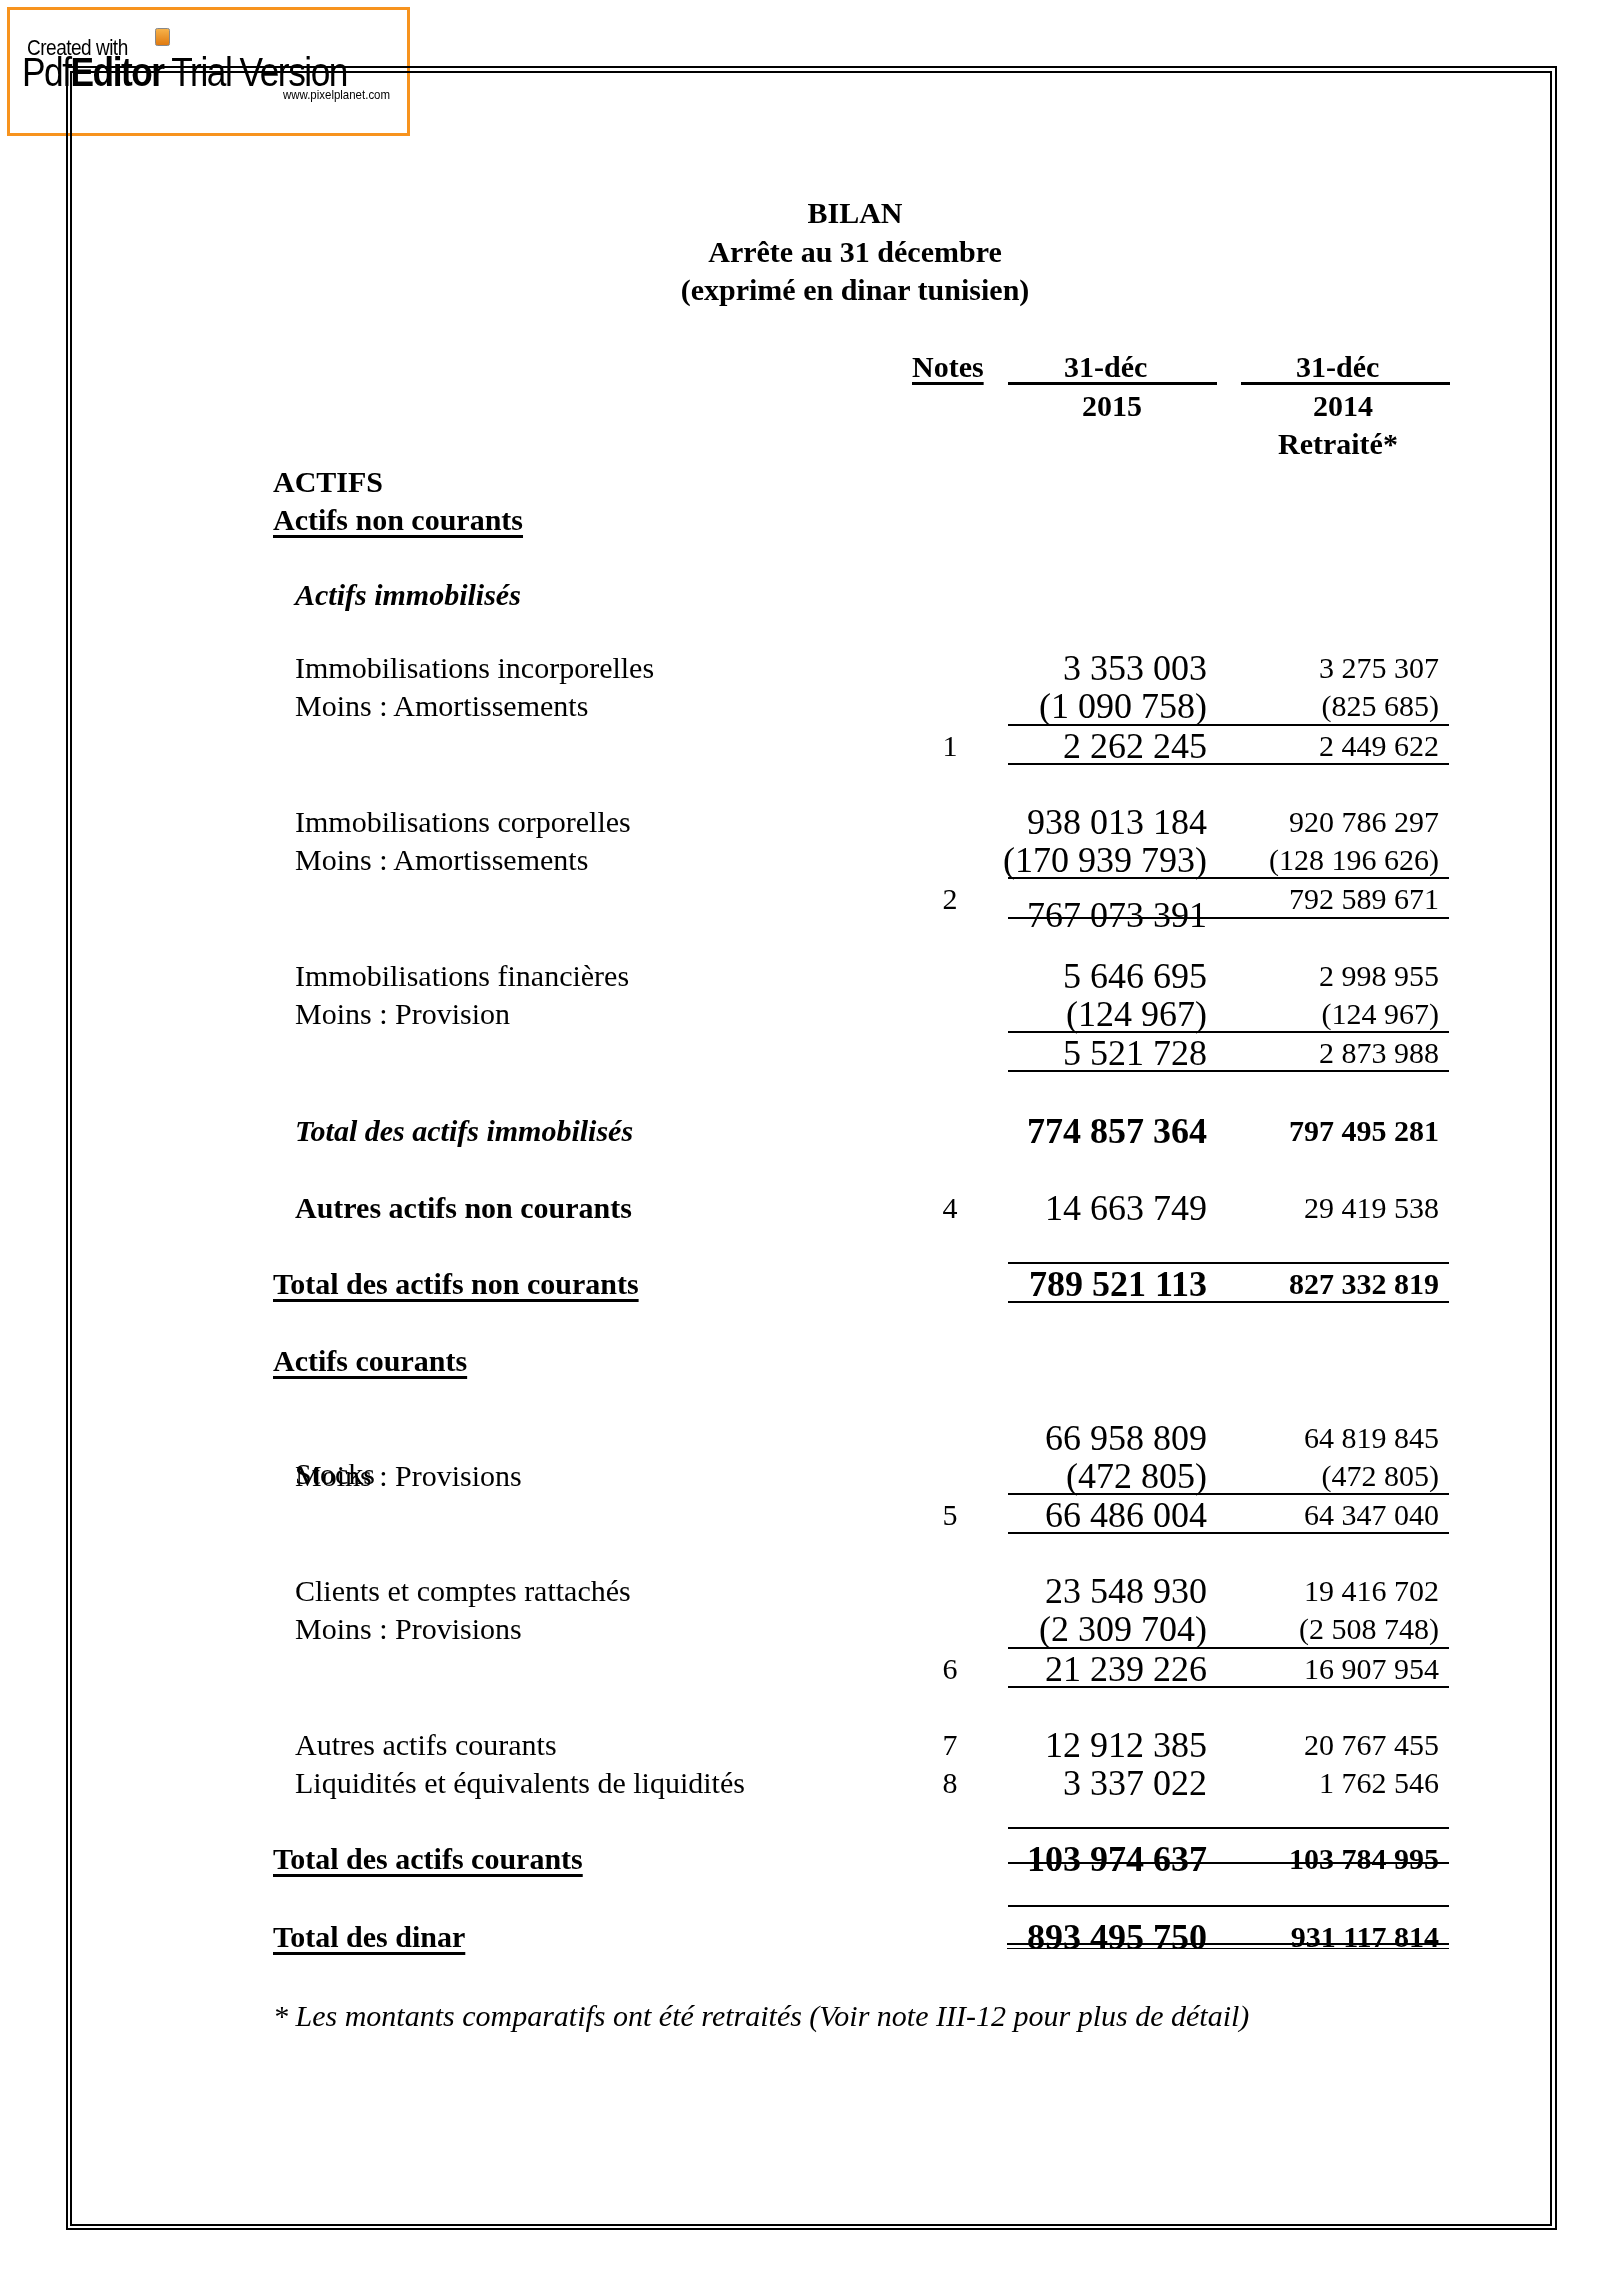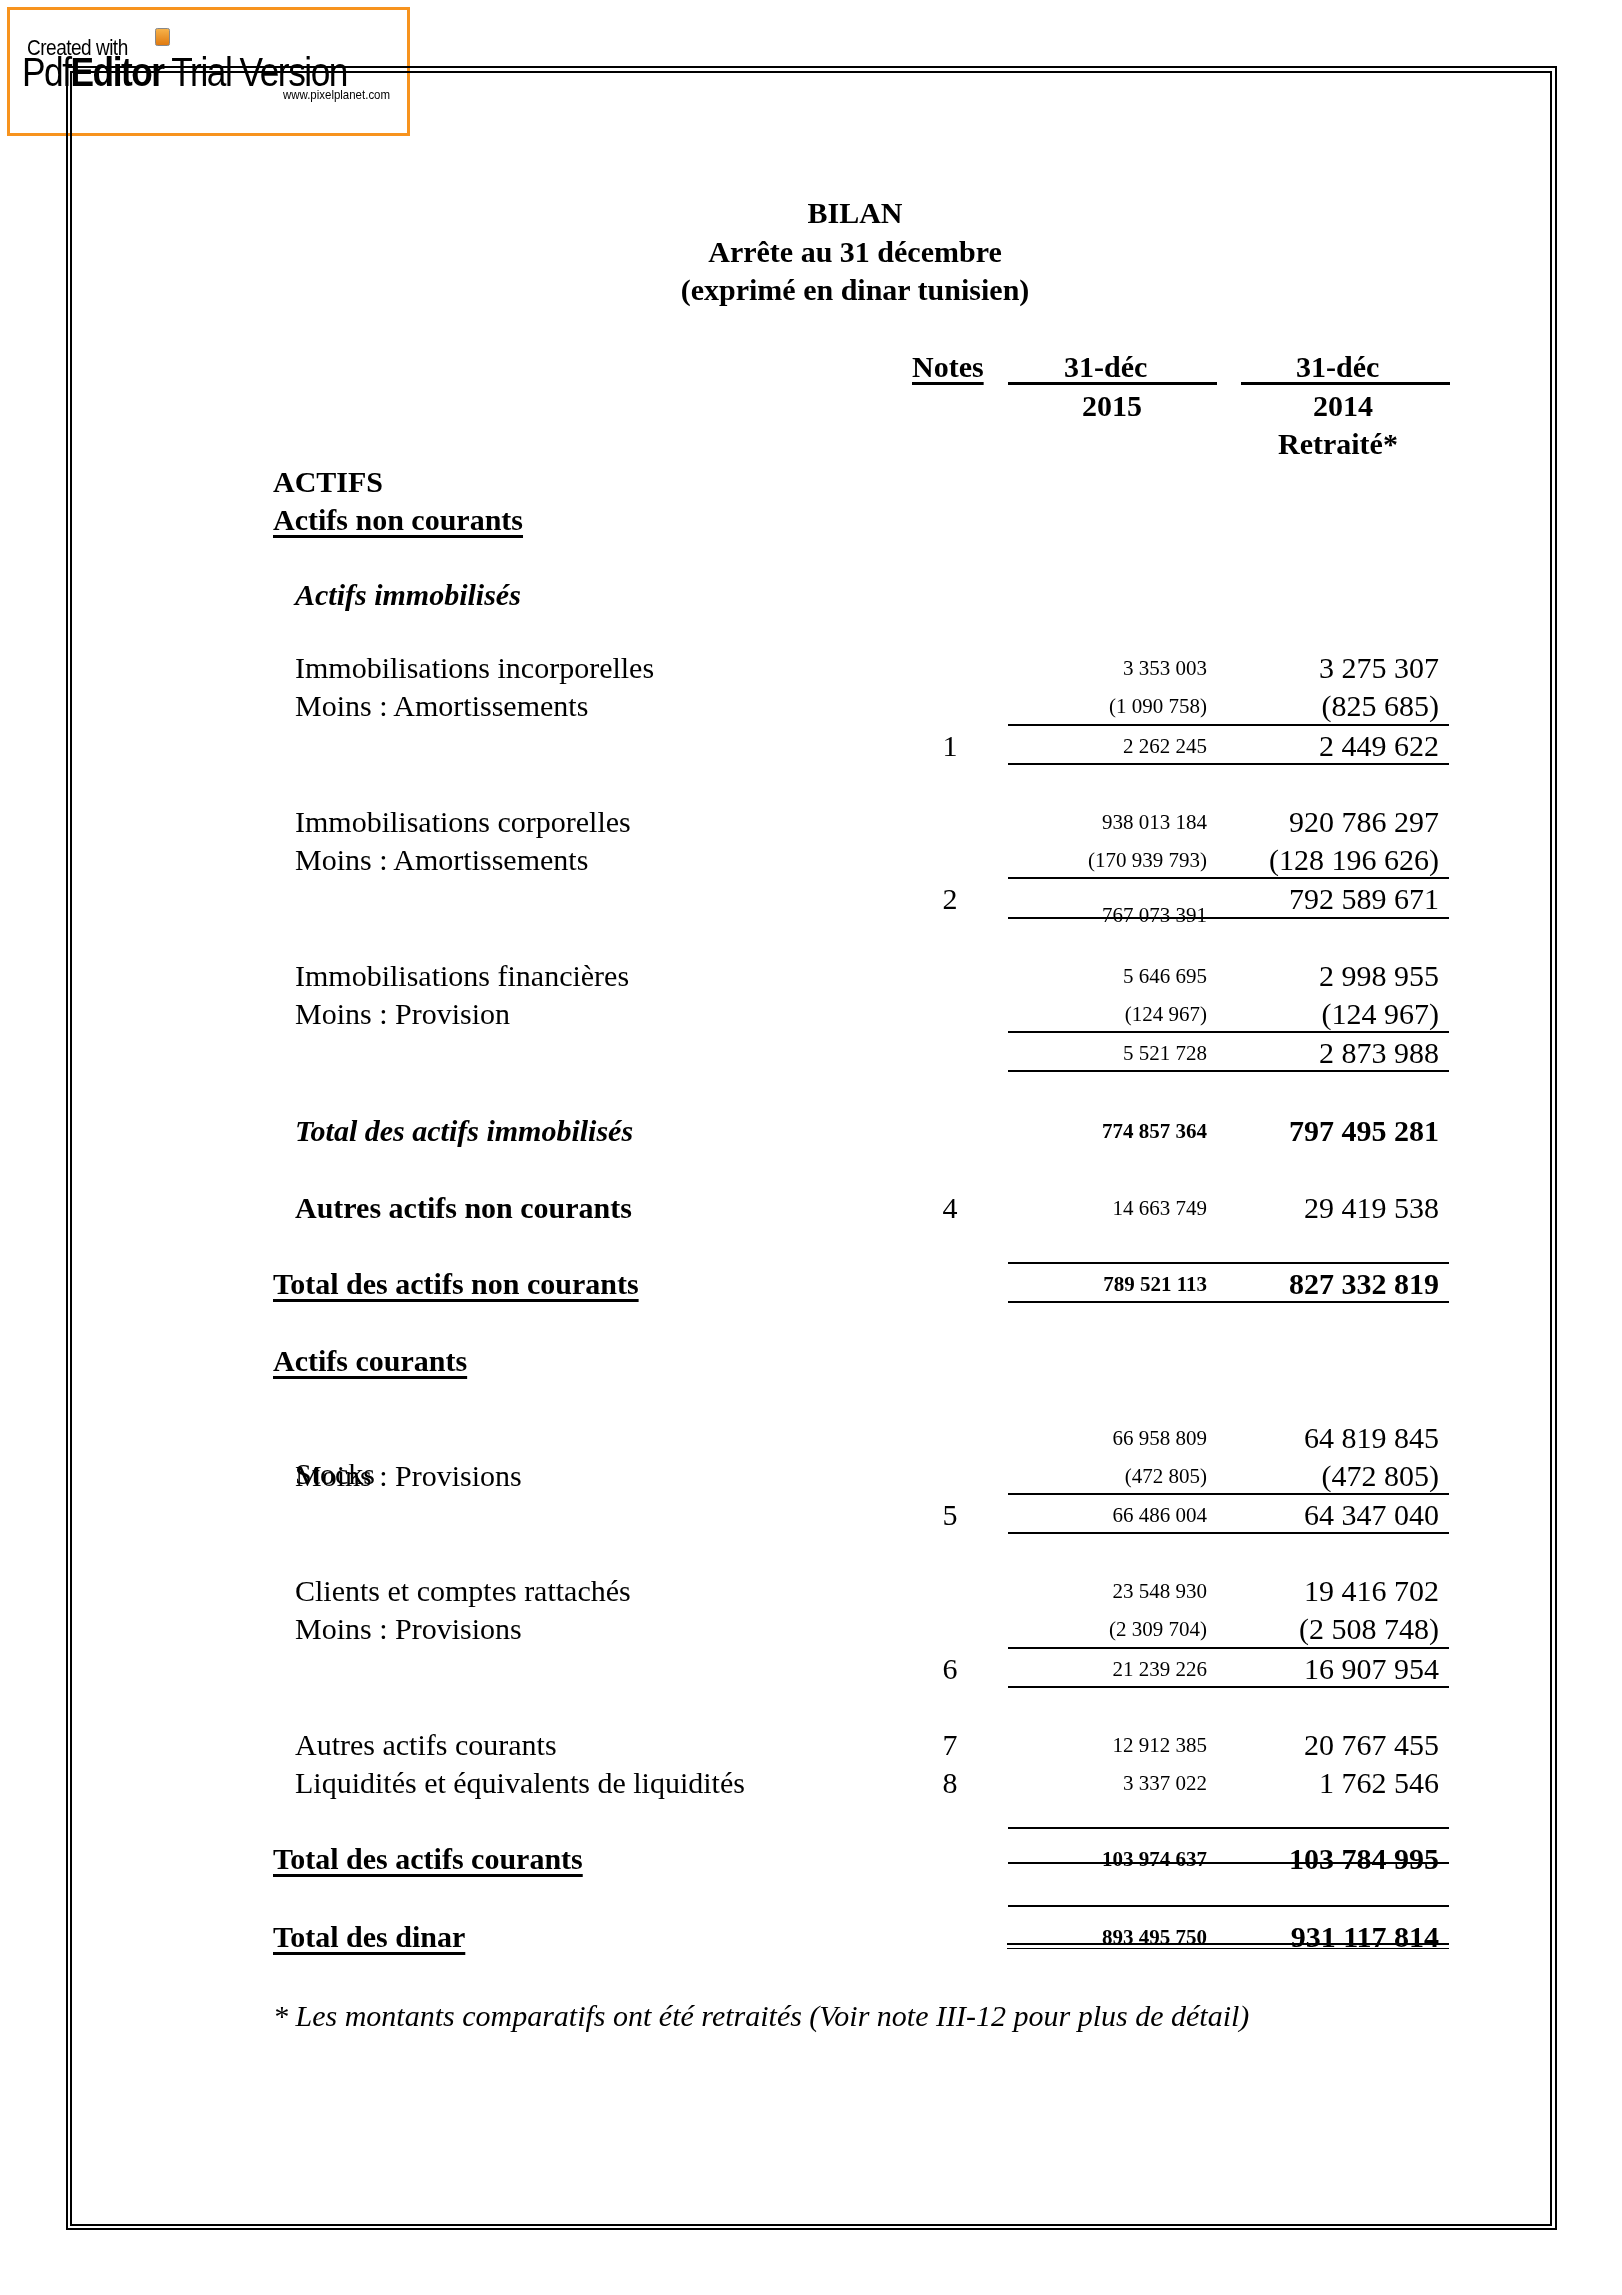--- a/index.html
+++ b/index.html
@@ -20,21 +20,21 @@
   .frame-outer { position:absolute; left:66px; top:66px; width:1491px; height:2164px;
                  border:2.2px solid #000; box-sizing:border-box; }
   .frame-inner { position:absolute; left:70px; top:71px; width:1482px; height:2155px;
                  border:2.8px solid #000; box-sizing:border-box; }
   .title { position:absolute; left:0; width:1710px; text-align:center; font-weight:bold;
            font-size:30px; line-height:38px; }
   .t { position:absolute; font-size:30px; line-height:38px; white-space:nowrap; }
   .b { font-weight:bold; }
   .i { font-style:italic; }
   .u { text-decoration:underline; text-decoration-thickness:2.8px; text-underline-offset:4.5px; }
-  .num1 { position:absolute; right:416px; font-size:21px; line-height:38px; text-align:right; white-space:nowrap; }
+  .num1 { position:absolute; right:416px; font-size:36px; line-height:38px; text-align:right; white-space:nowrap; }
   .num2 { position:absolute; right:184px; font-size:30px; line-height:38px; text-align:right; white-space:nowrap; }
   .note { position:absolute; left:936px; width:28px; text-align:center; font-size:30px; line-height:38px; }
   .rule { position:absolute; left:1008px; width:441px; height:2.2px; background:#000; }
   .rule-h { position:absolute; height:2.8px; background:#000; }
   .rule-dbl { position:absolute; left:1007px; width:442px; height:6.2px;
               border-top:2.8px solid #000; border-bottom:1.7px solid #000; box-sizing:border-box; }
 </style>
 </head>
 <body>
 

